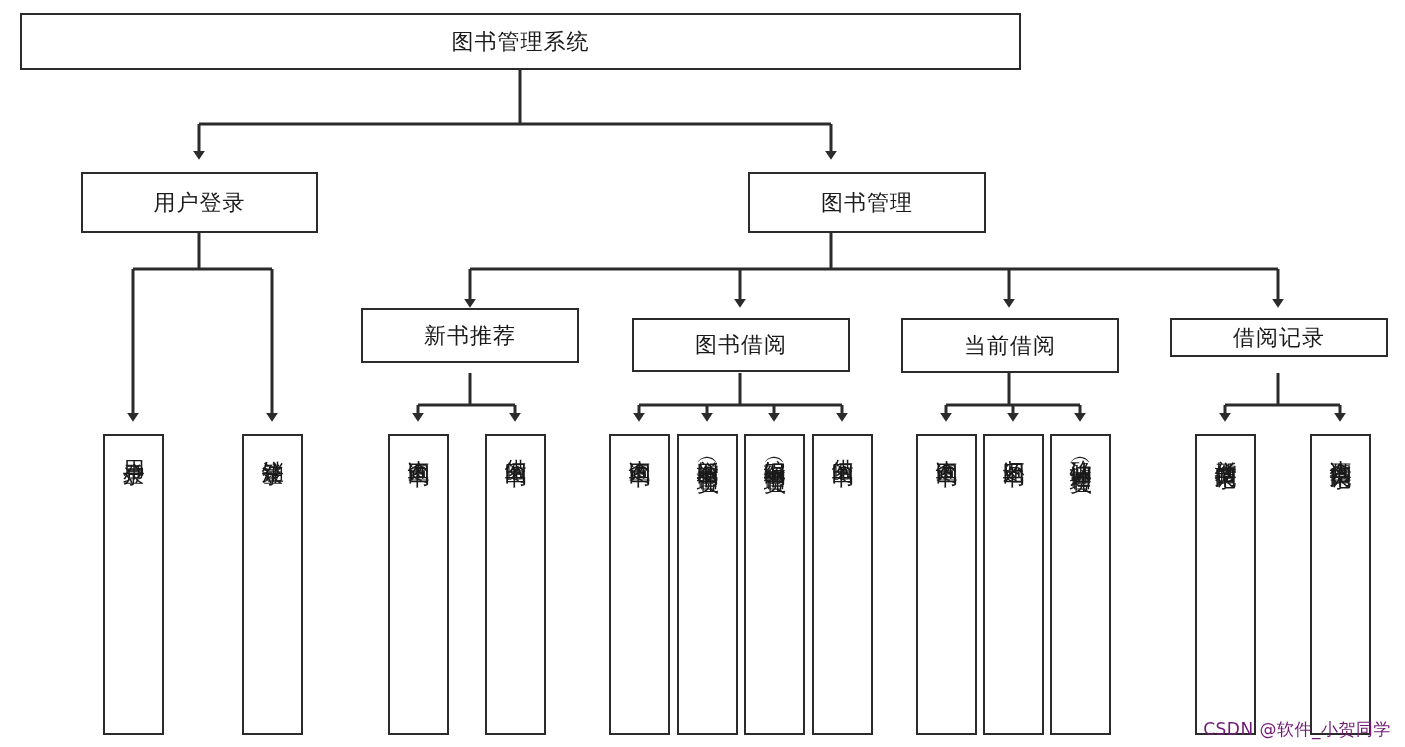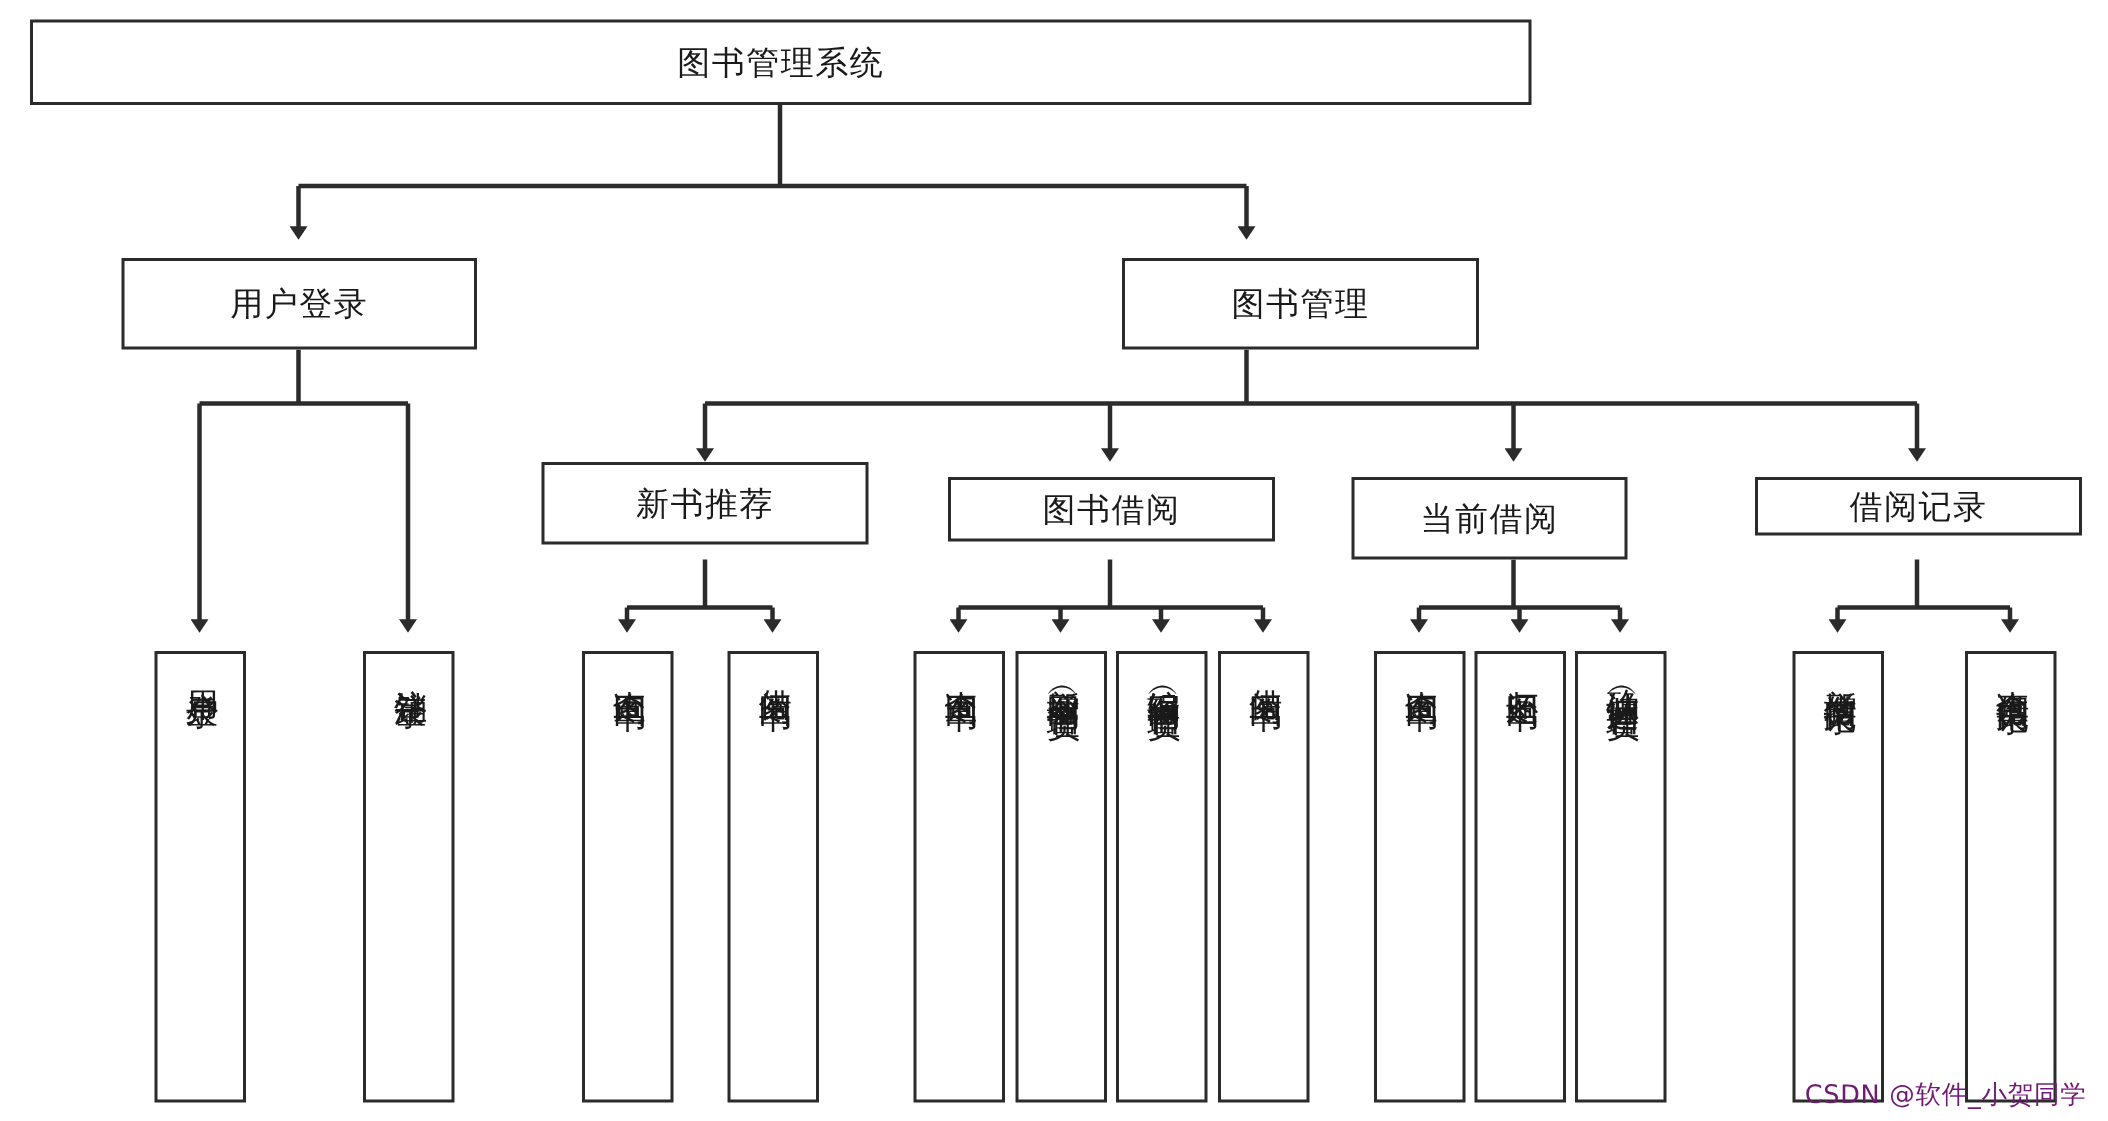--- a/index.html
+++ b/index.html
@@ -121,24 +121,24 @@
   <div class="node horiz" style="left:81px; top:172px; width:237px; height:61px;">
     <span>用户登录</span>
   </div>
   <div class="node horiz" style="left:748px; top:172px; width:238px; height:61px;">
     <span>图书管理</span>
   </div>
 
   <div class="node horiz" style="left:361px; top:308px; width:218px; height:55px;">
     <span>新书推荐</span>
   </div>
-  <div class="node horiz" style="left:632px; top:318px; width:218px; height:43px;">
+  <div class="node horiz" style="left:632px; top:318px; width:218px; height:54px;">
     <span>图书借阅</span>
   </div>
-  <div class="node horiz" style="left:901px; top:318px; width:184px; height:55px;">
+  <div class="node horiz" style="left:901px; top:318px; width:218px; height:55px;">
     <span>当前借阅</span>
   </div>
   <div class="node horiz" style="left:1170px; top:318px; width:218px; height:39px;">
     <span>借阅记录</span>
   </div>
 
   <div class="node vert" style="left:103px; top:434px; width:61px; height:301px;">
     <span class="vtext">用户登录</span>
   </div>
   <div class="node vert" style="left:242px; top:434px; width:61px; height:301px;">

